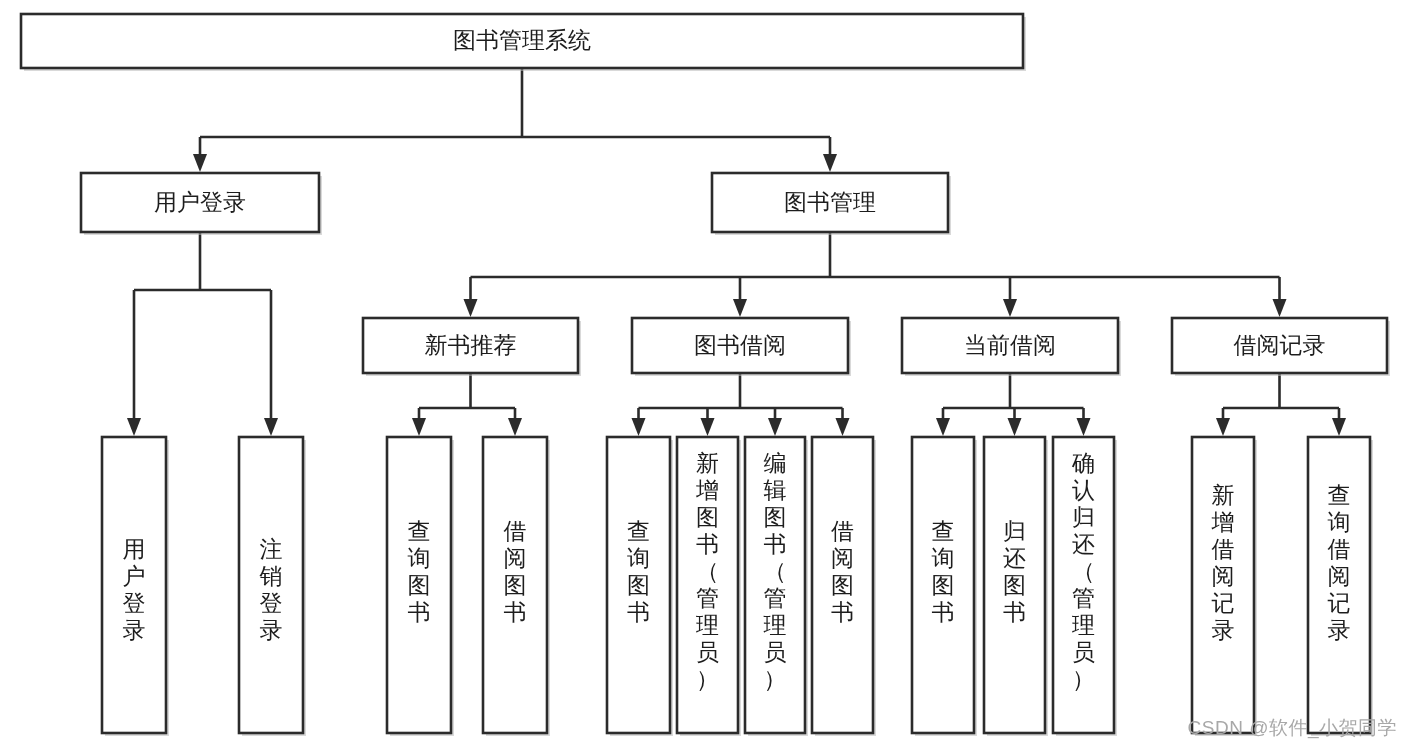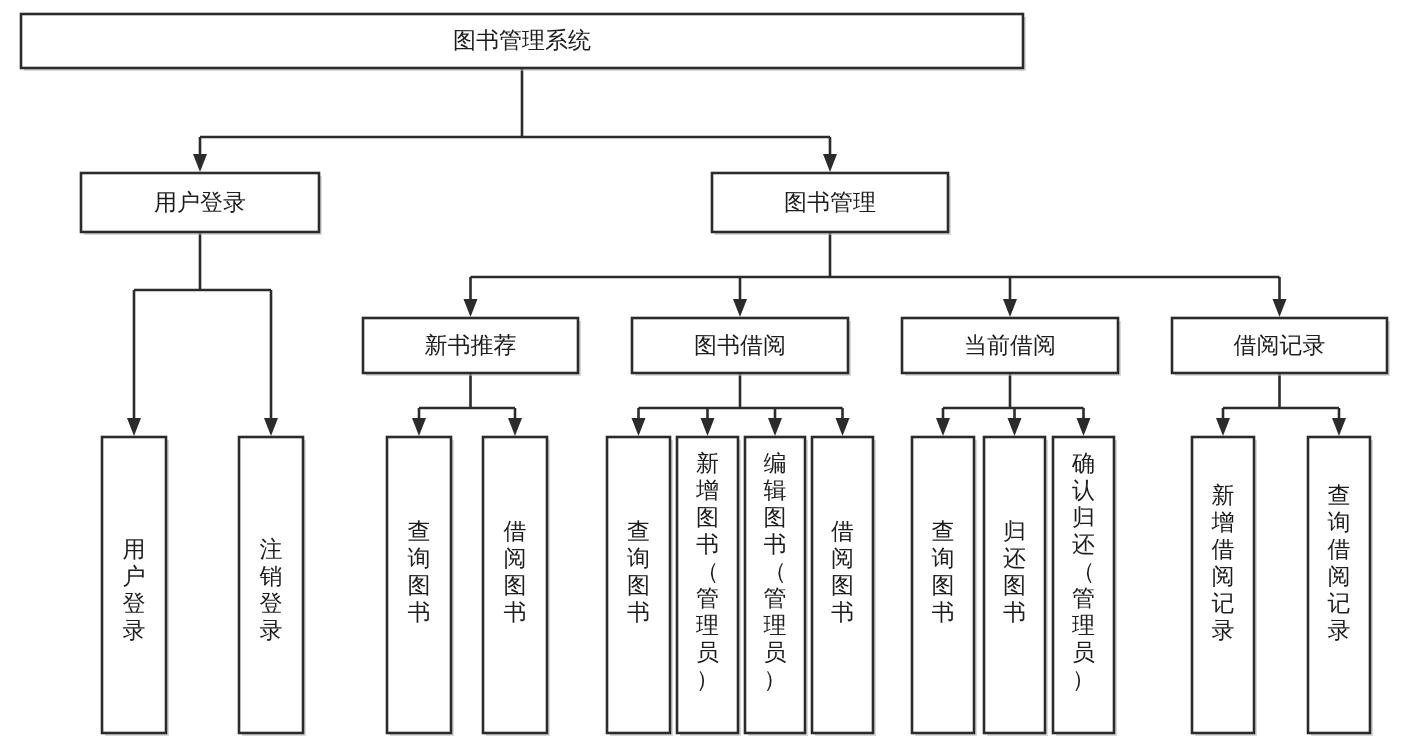--- a/index.html
+++ b/index.html
@@ -311,13 +311,14 @@
             <text x="1339" y="503" class="node-label-vertical">查</text>
             <text x="1339" y="530" class="node-label-vertical">询</text>
             <text x="1339" y="557" class="node-label-vertical">借</text>
             <text x="1339" y="584" class="node-label-vertical">阅</text>
             <text x="1339" y="611" class="node-label-vertical">记</text>
             <text x="1339" y="638" class="node-label-vertical">录</text>
           </g>
         </g>
       </g>
   </svg>
+  <div class="watermark">CSDN @软件_小贺同学</div>
 </div>
 
 </body></html>

